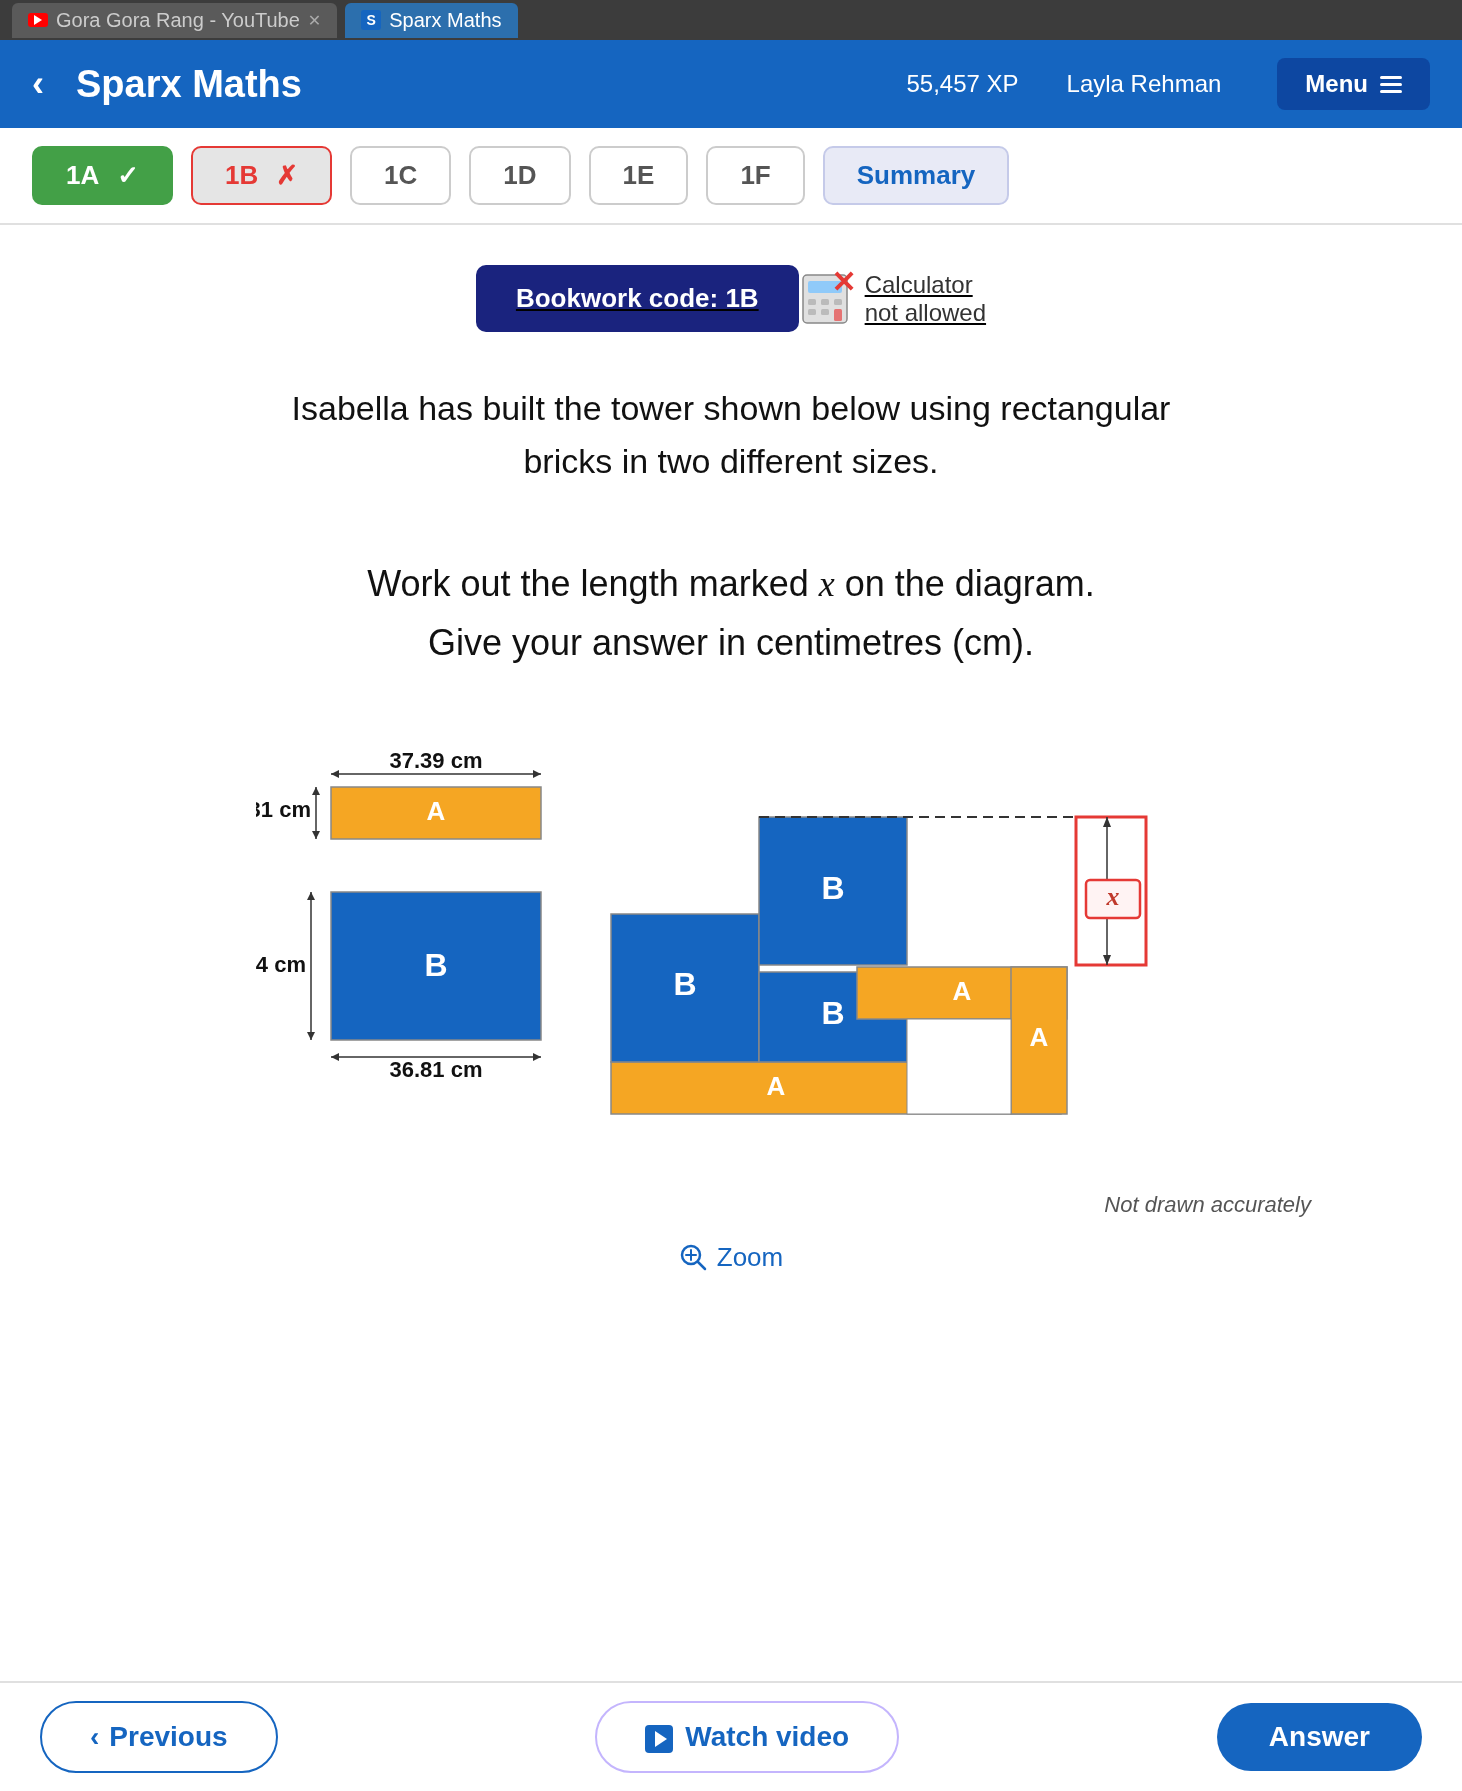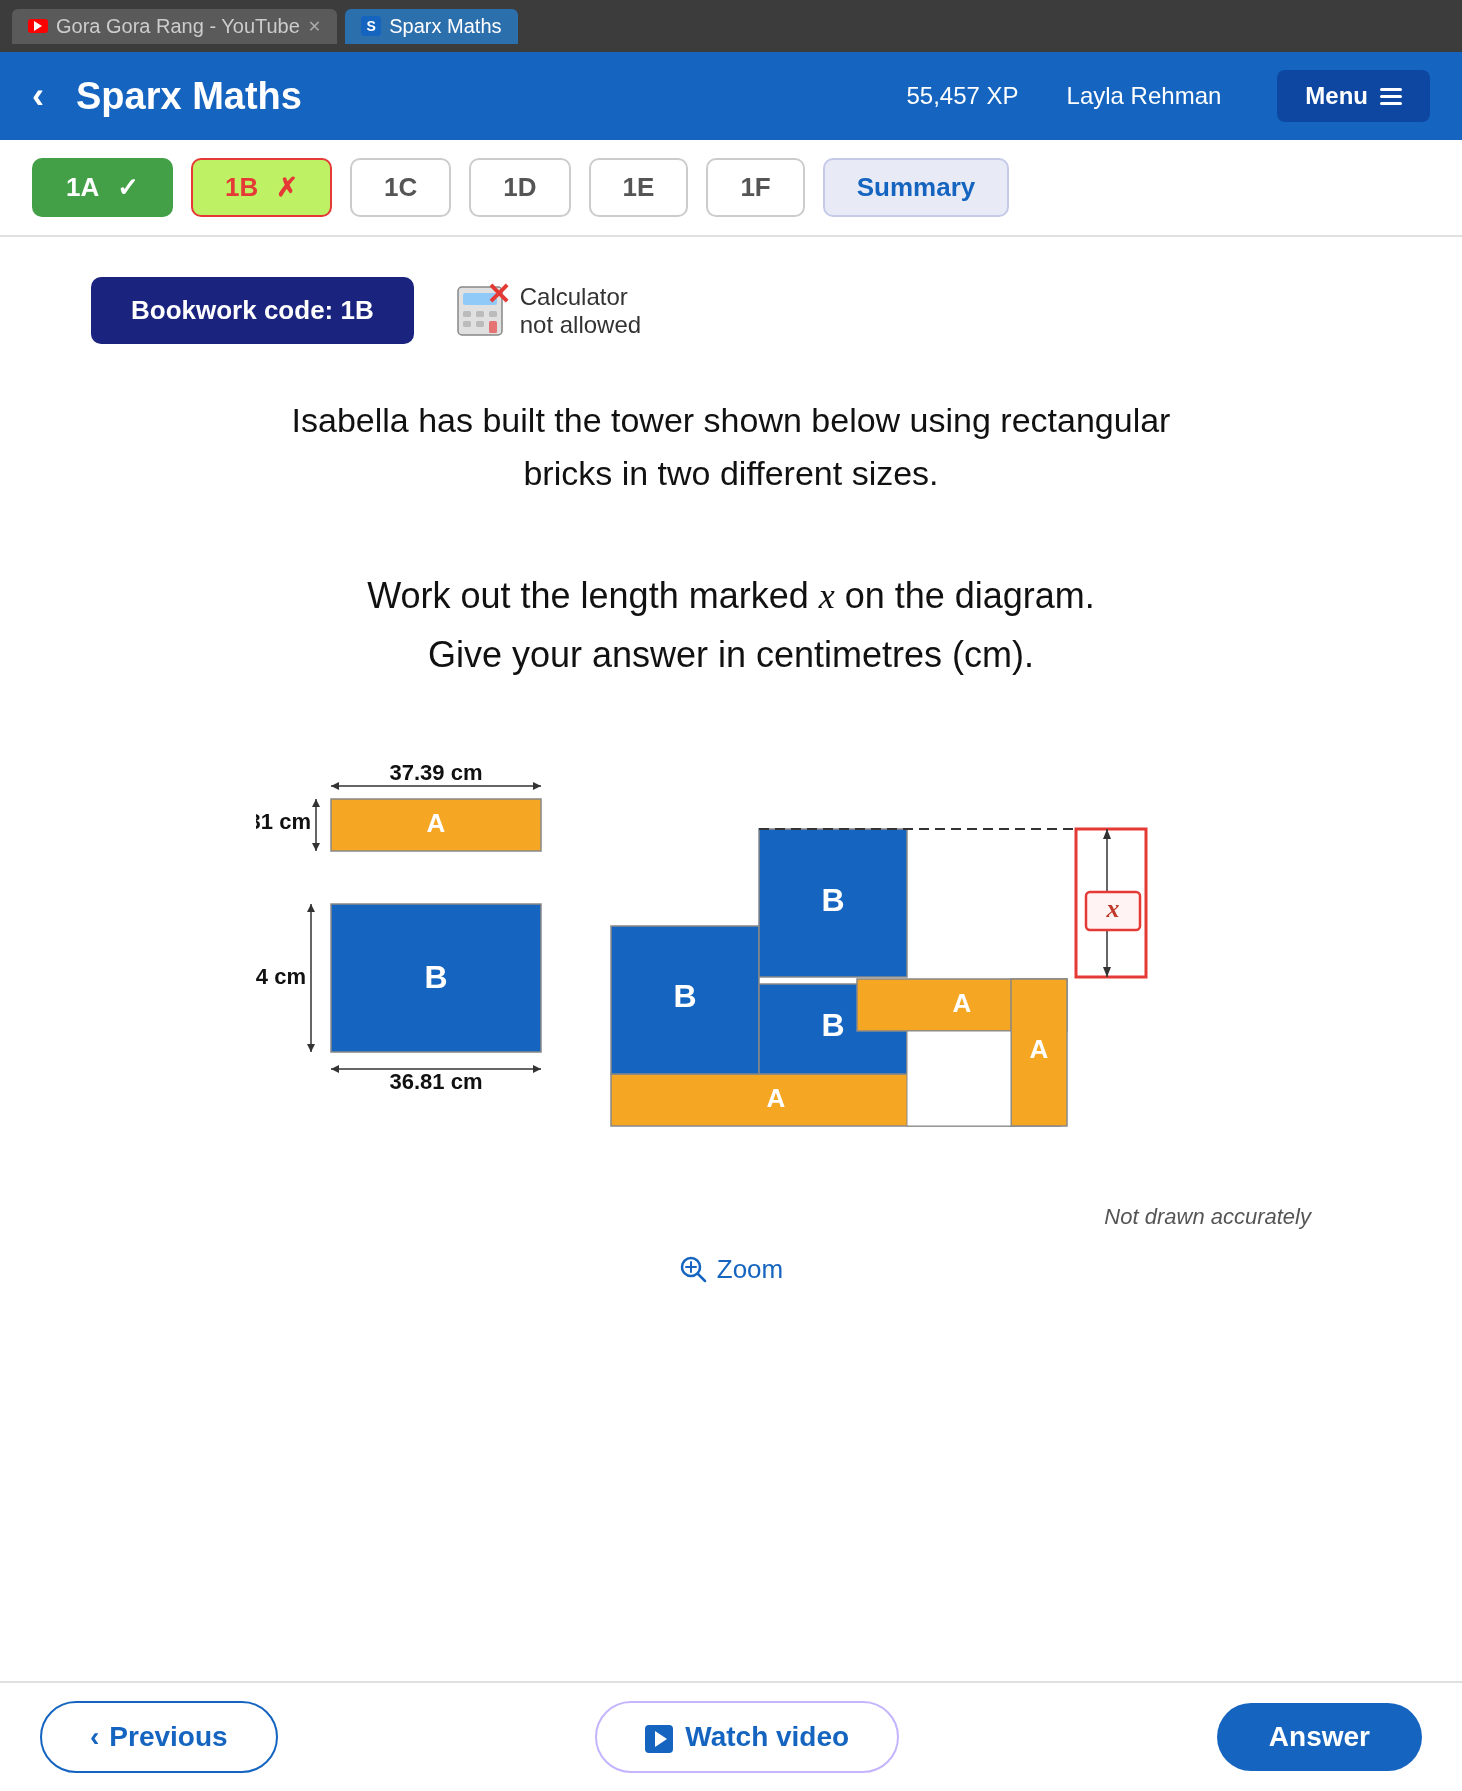--- a/index.html
+++ b/index.html
@@ -7,21 +7,21 @@
       font-family: 'Segoe UI', Arial, sans-serif;
       background: #fff;
       width: 1462px;
       min-height: 1791px;
       overflow-x: hidden;
     }
 
     
     .browser-bar {
       background: #3c3c3c;
-      height: 52px;
+      height: 40px;
       display: flex;
       align-items: center;
       padding: 0 12px;
       gap: 8px;
     }
     .browser-tab {
       background: #5a5a5a;
       color: #ccc;
       padding: 6px 16px;
       border-radius: 6px 6px 0 0;
@@ -140,21 +140,21 @@
       display: flex;
       align-items: center;
       gap: 18px;
       border: 2px solid transparent;
     }
     .q-tab.done {
       background: #43a047;
       color: #fff;
     }
     .q-tab.wrong {
-      background: #bef264;
+      background: #e5e5e5;
       color: #e53935;
       border-color: #e53935;
     }
     .q-tab.neutral {
       background: #fff;
       color: #555;
       border-color: #ccc;
     }
     .q-tab.summary {
       background: #e8eaf6;
@@ -167,22 +167,23 @@
     .main-content {
       padding: 40px 60px;
       max-width: 1400px;
       margin: 0 auto;
     }
 
     
     .bookwork-row {
       display: flex;
       align-items: center;
-      gap: 40px;
+      justify-content: center;
       margin-bottom: 50px;
+      text-decoration: underline;
     }
     .bookwork-code {
       background: #1a237e;
       color: #fff;
       font-size: 26px;
       font-weight: 600;
       padding: 18px 40px;
       border-radius: 10px;
     }
     .calculator-badge {

